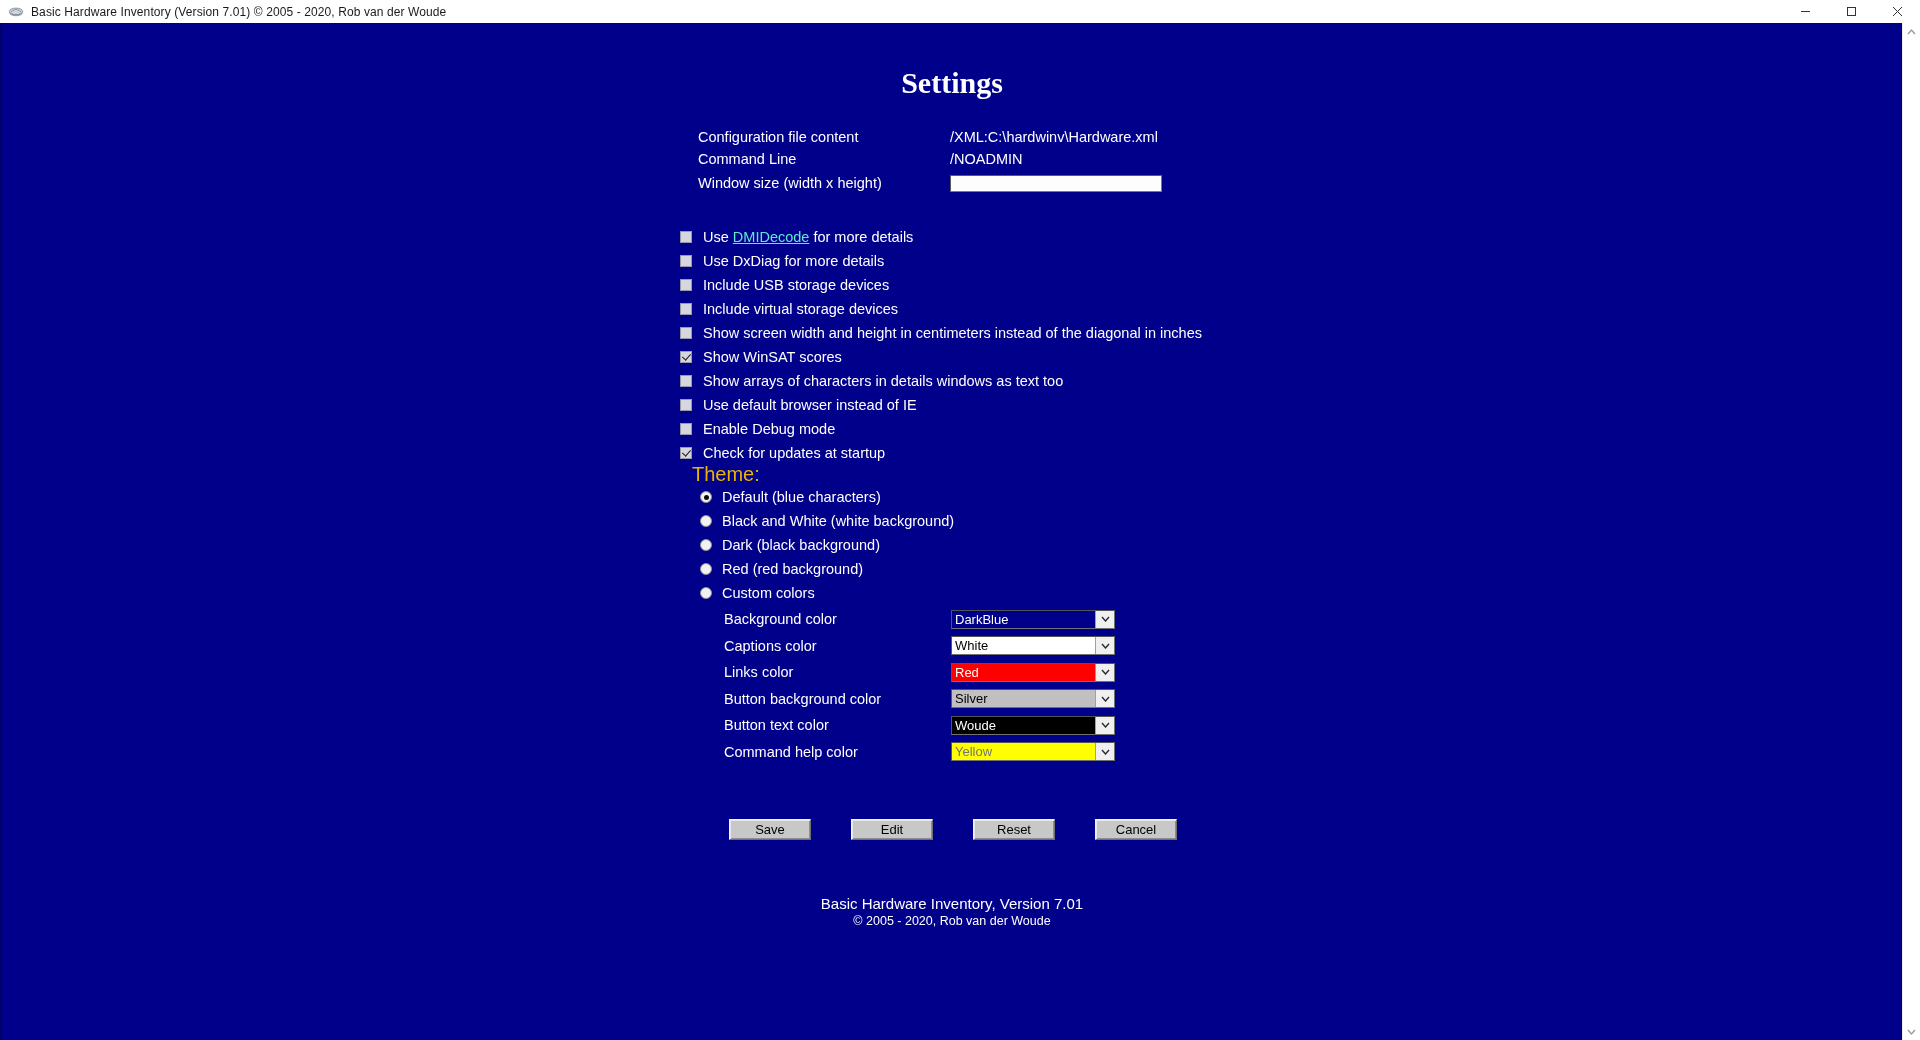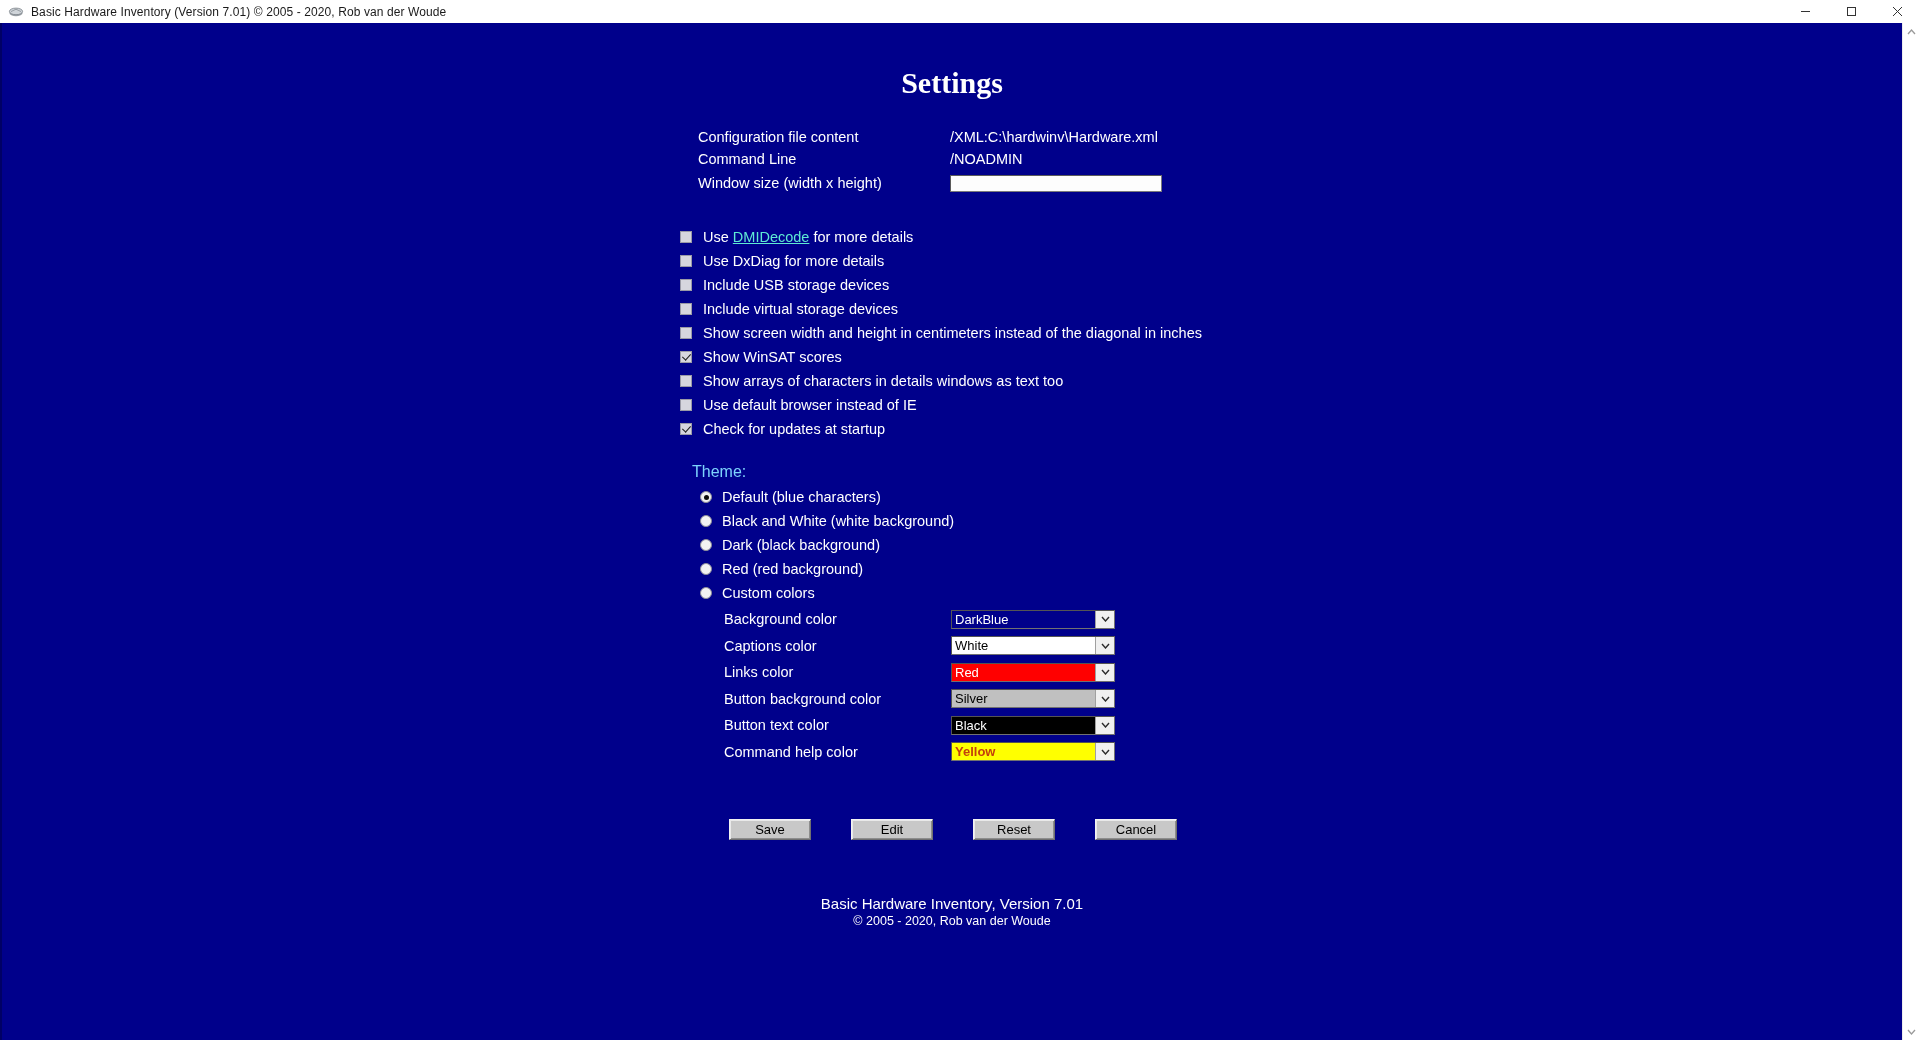--- a/index.html
+++ b/index.html
@@ -175,22 +175,22 @@
     border-width: 0 1.6px 1.6px 0;
     transform: rotate(42deg);
   }
   .link-red { color:#5eead4; text-decoration: underline; text-align: center; }
 
   
   .theme-label {
     position: absolute;
     top: 440px;
     left: 690px;
-    font-size: 16px;
-    color:#7dd3fc;
+    font-size: 20px;
+    color:#eab308;
   }
   .radiolist {
     position: absolute;
     top: 462px;
     left: 698px;
   }
   .radiorow {
     height: 24px;
     display:flex;
     align-items:center;
@@ -390,20 +390,24 @@
       <div class="chkrow">
         <span class="chkbox"></span>
         <span>Show arrays of characters in details windows as text too</span>
       </div>
 
       <div class="chkrow">
         <span class="chkbox"></span>
         <span>Use default browser instead of IE</span>
       </div>
 
+      <div class="chkrow">
+        <span class="chkbox"></span>
+        <span>Enable Debug mode</span>
+      </div>
 
       <div class="chkrow">
         <span class="chkbox checked"></span>
         <span>Check for updates at startup</span>
       </div>
     </div>
 
     <div class="theme-label">Theme:</div>
 
     <div class="radiolist">
@@ -475,33 +479,33 @@
             <svg width="9" height="6" viewBox="0 0 9 6">
                 <path d="M1 1 L4.5 5 L8 1" fill="none" stroke="#2b2b2b" stroke-width="1.4"></path>
               </svg>
           </span>
         </span>
       </div>
 
       <div class="colorrow">
         <span class="clbl">Button text color</span>
         <span class="combo">
-          <span class="cval" style="background: rgb(0, 0, 0); color: rgb(255, 255, 255);">Black</span>
+          <span class="cval" style="background: rgb(0, 0, 0); color: rgb(255, 255, 255);">Woude</span>
           <span class="carrow">
             <svg width="9" height="6" viewBox="0 0 9 6">
                 <path d="M1 1 L4.5 5 L8 1" fill="none" stroke="#2b2b2b" stroke-width="1.4"></path>
               </svg>
           </span>
         </span>
       </div>
 
       <div class="colorrow">
         <span class="clbl">Command help color</span>
         <span class="combo">
-          <span class="cval" style="background: rgb(255, 255, 0); color: #c2410c; font-weight: bold;">Yellow</span>
+          <span class="cval" style="background: rgb(255, 255, 0); color: #737373;">Yellow</span>
           <span class="carrow">
             <svg width="9" height="6" viewBox="0 0 9 6">
                 <path d="M1 1 L4.5 5 L8 1" fill="none" stroke="#2b2b2b" stroke-width="1.4"></path>
               </svg>
           </span>
         </span>
       </div>
     </div>
 
     <div class="buttons">

